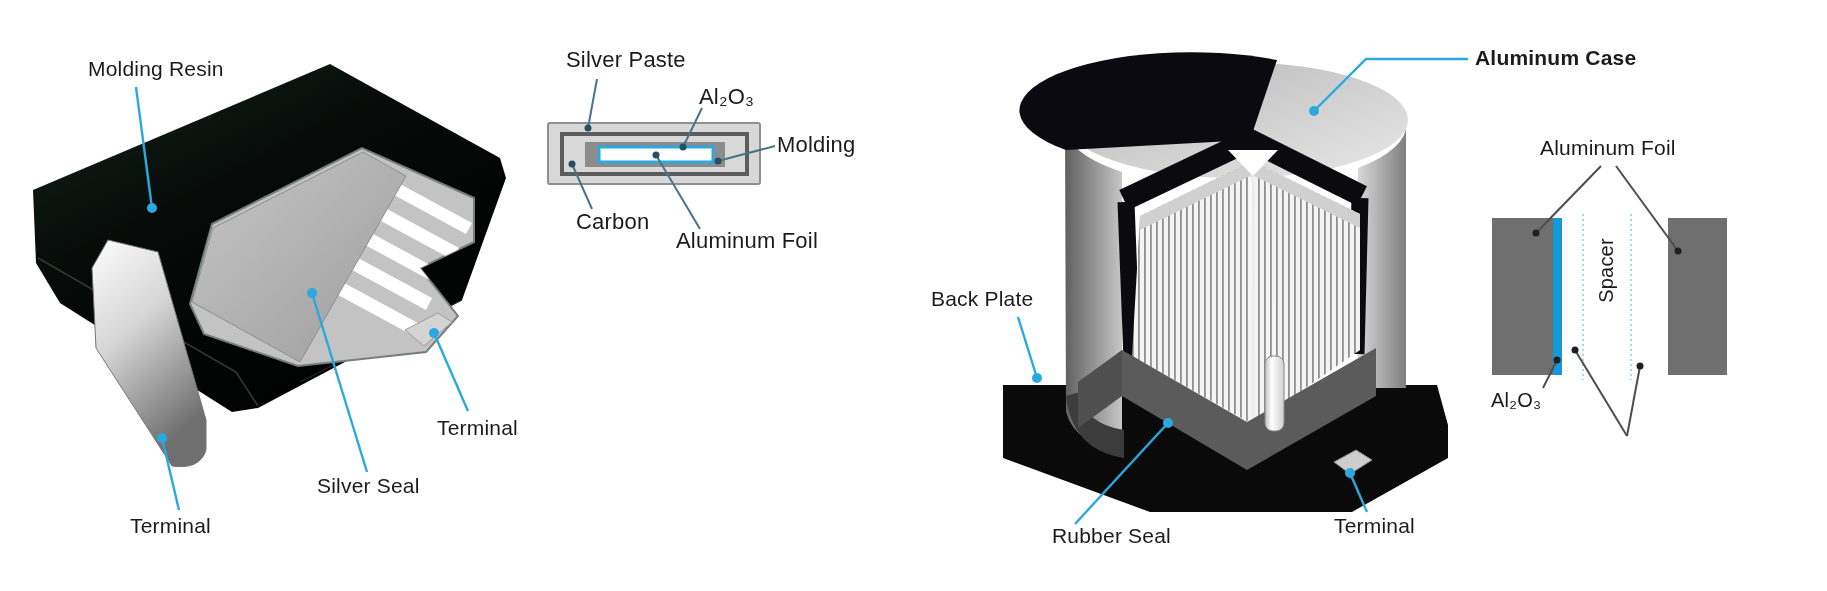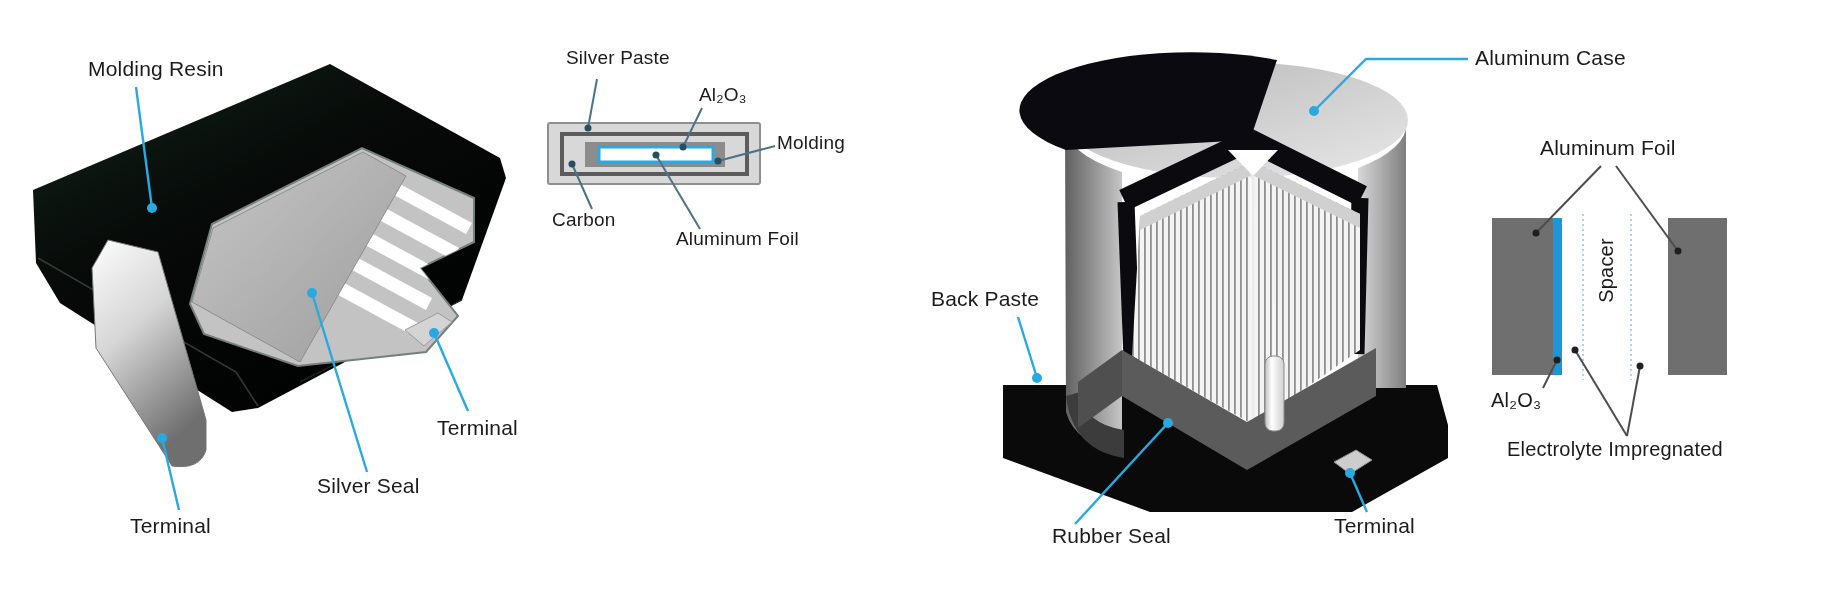--- a/index.html
+++ b/index.html
@@ -12,21 +12,21 @@
   }
   #art{position:absolute;left:0;top:0;}
   .lbl{
     position:absolute;
     color:#1b1b1b;
     font-size:21px;
     line-height:1.05;
     white-space:nowrap;
     letter-spacing:0.2px;
   }
-  .lbl-sm{font-size:19px;}
+  .lbl-sm{font-size:22px;}
   .lbl-md{font-size:20px;}
   .two-line{line-height:1.32;white-space:nowrap;}
   .rot{
     transform:rotate(-90deg);
     transform-origin:center center;
     text-align:center;
   }
 </style>
 </head>
 <body>
@@ -194,32 +194,31 @@
         <circle cx="1640" cy="366" r="3.5" stroke="none"></circle>
       </g>
     </g>
   </svg>
 
   <div class="lbl" style="left:88px;top:58px;">Molding Resin</div>
 
   <div class="lbl lbl-sm" style="left:566px;top:48px;">Silver Paste</div>
   <div class="lbl lbl-sm" style="left:699px;top:85px;">Al₂O₃</div>
   <div class="lbl lbl-sm" style="left:777px;top:133px;">Molding</div>
-  <div class="lbl lbl-sm" style="left:552px;top:210px;">Carbon</div>
+  <div class="lbl lbl-sm" style="left:576px;top:210px;">Carbon</div>
   <div class="lbl lbl-sm" style="left:676px;top:229px;">Aluminum Foil</div>
 
   <div class="lbl" style="left:437px;top:417px;">Terminal</div>
   <div class="lbl" style="left:317px;top:475px;">Silver Seal</div>
   <div class="lbl" style="left:130px;top:515px;">Terminal</div>
 
-  <div class="lbl" style="left:1475px;top:47px;">Aluminum Case</div>
-  <div class="lbl" style="left:931px;top:288px;">Back Paste</div>
+  <div class="lbl" style="left:1475px;top:47px;font-weight:bold;">Aluminum Case</div>
+  <div class="lbl" style="left:931px;top:288px;">Back Plate</div>
   <div class="lbl" style="left:1052px;top:525px;">Rubber Seal</div>
   <div class="lbl" style="left:1334px;top:515px;">Terminal</div>
 
   <div class="lbl" style="left:1540px;top:137px;">Aluminum Foil</div>
   <div class="lbl lbl-md rot" style="left:1561px;top:260px;width:90px;">Spacer</div>
   <div class="lbl lbl-md" style="left:1491px;top:390px;">Al₂O₃</div>
   <div class="lbl lbl-md two-line" style="left:1507px;top:436px;">
-    <div>Electrolyte Impregnated</div>
   </div>
 
 </div>
 
 </body></html>

